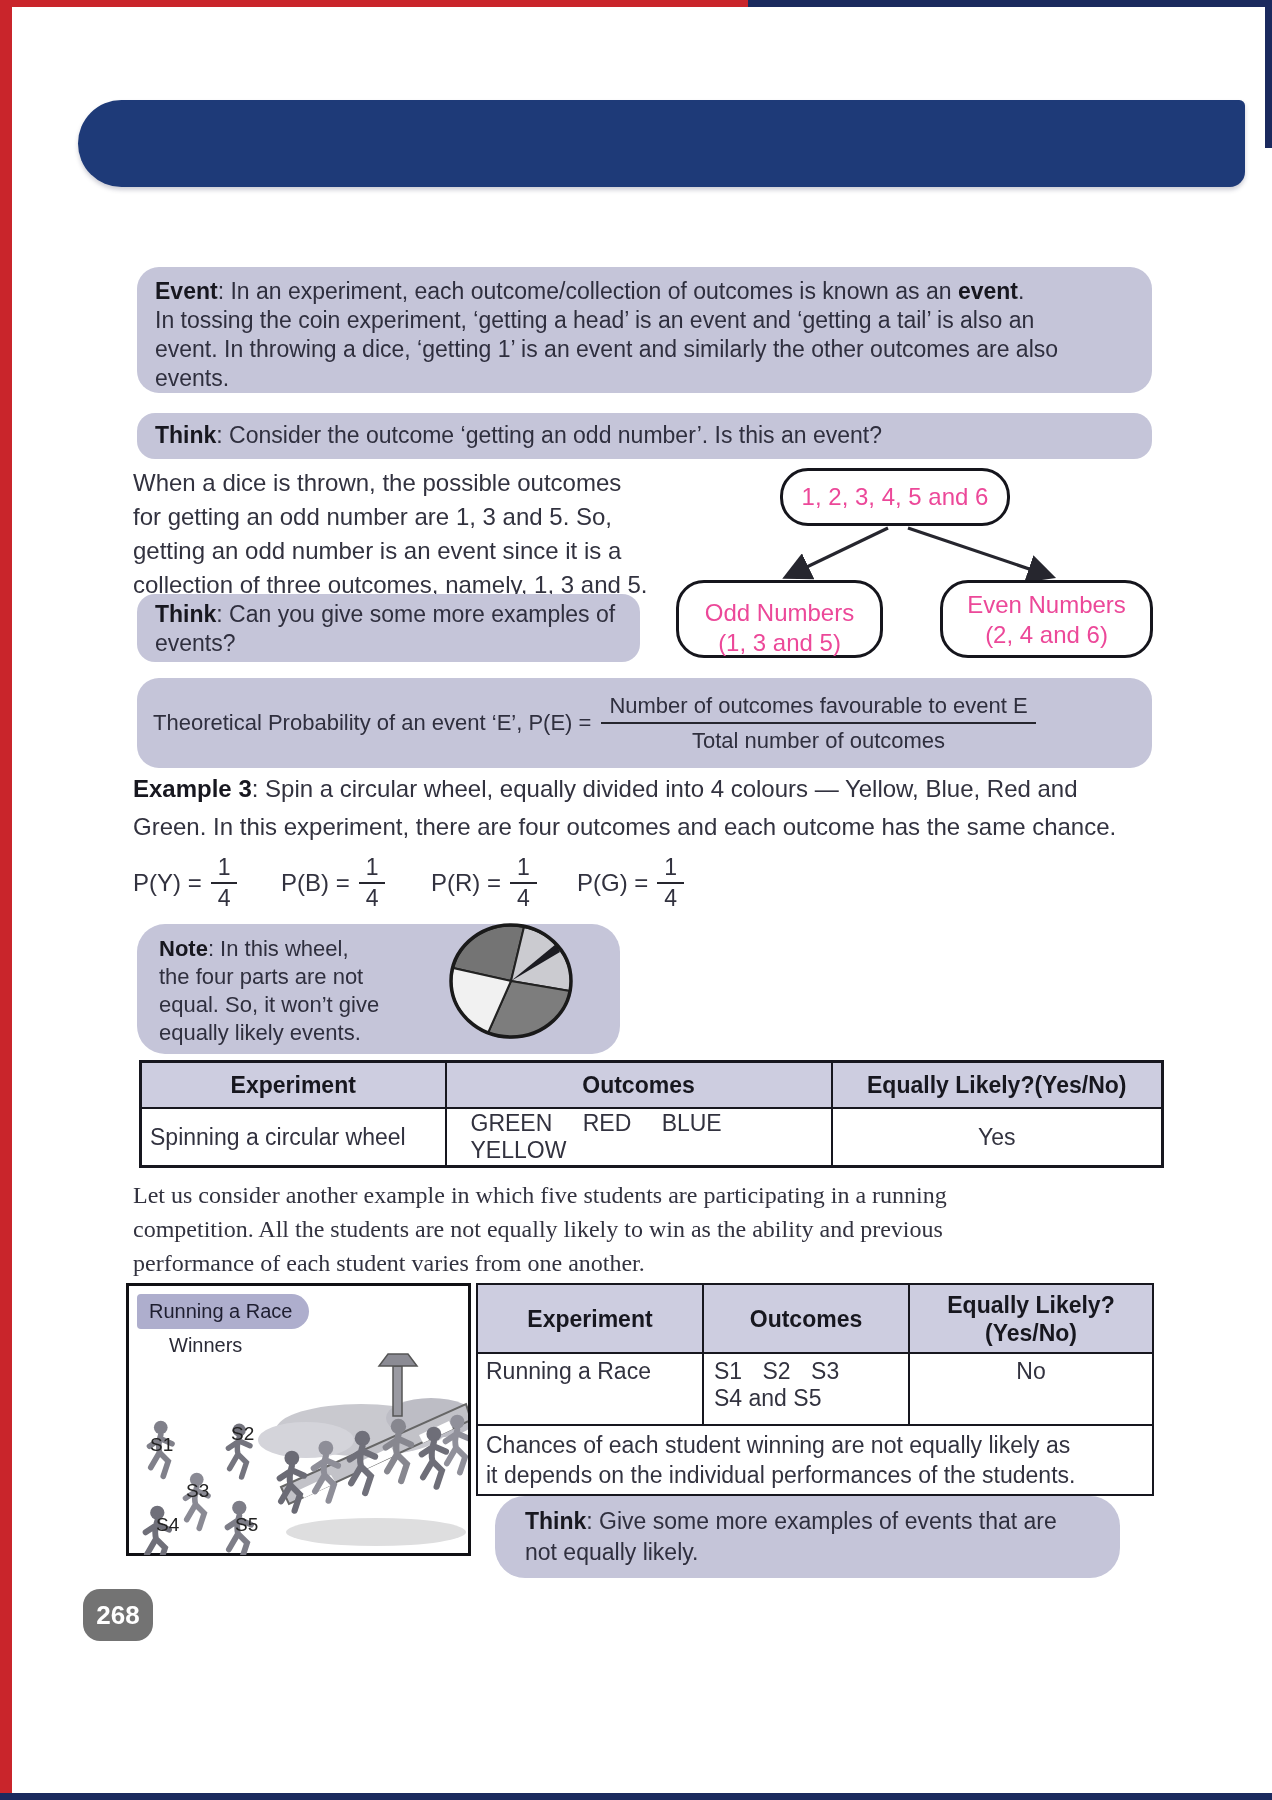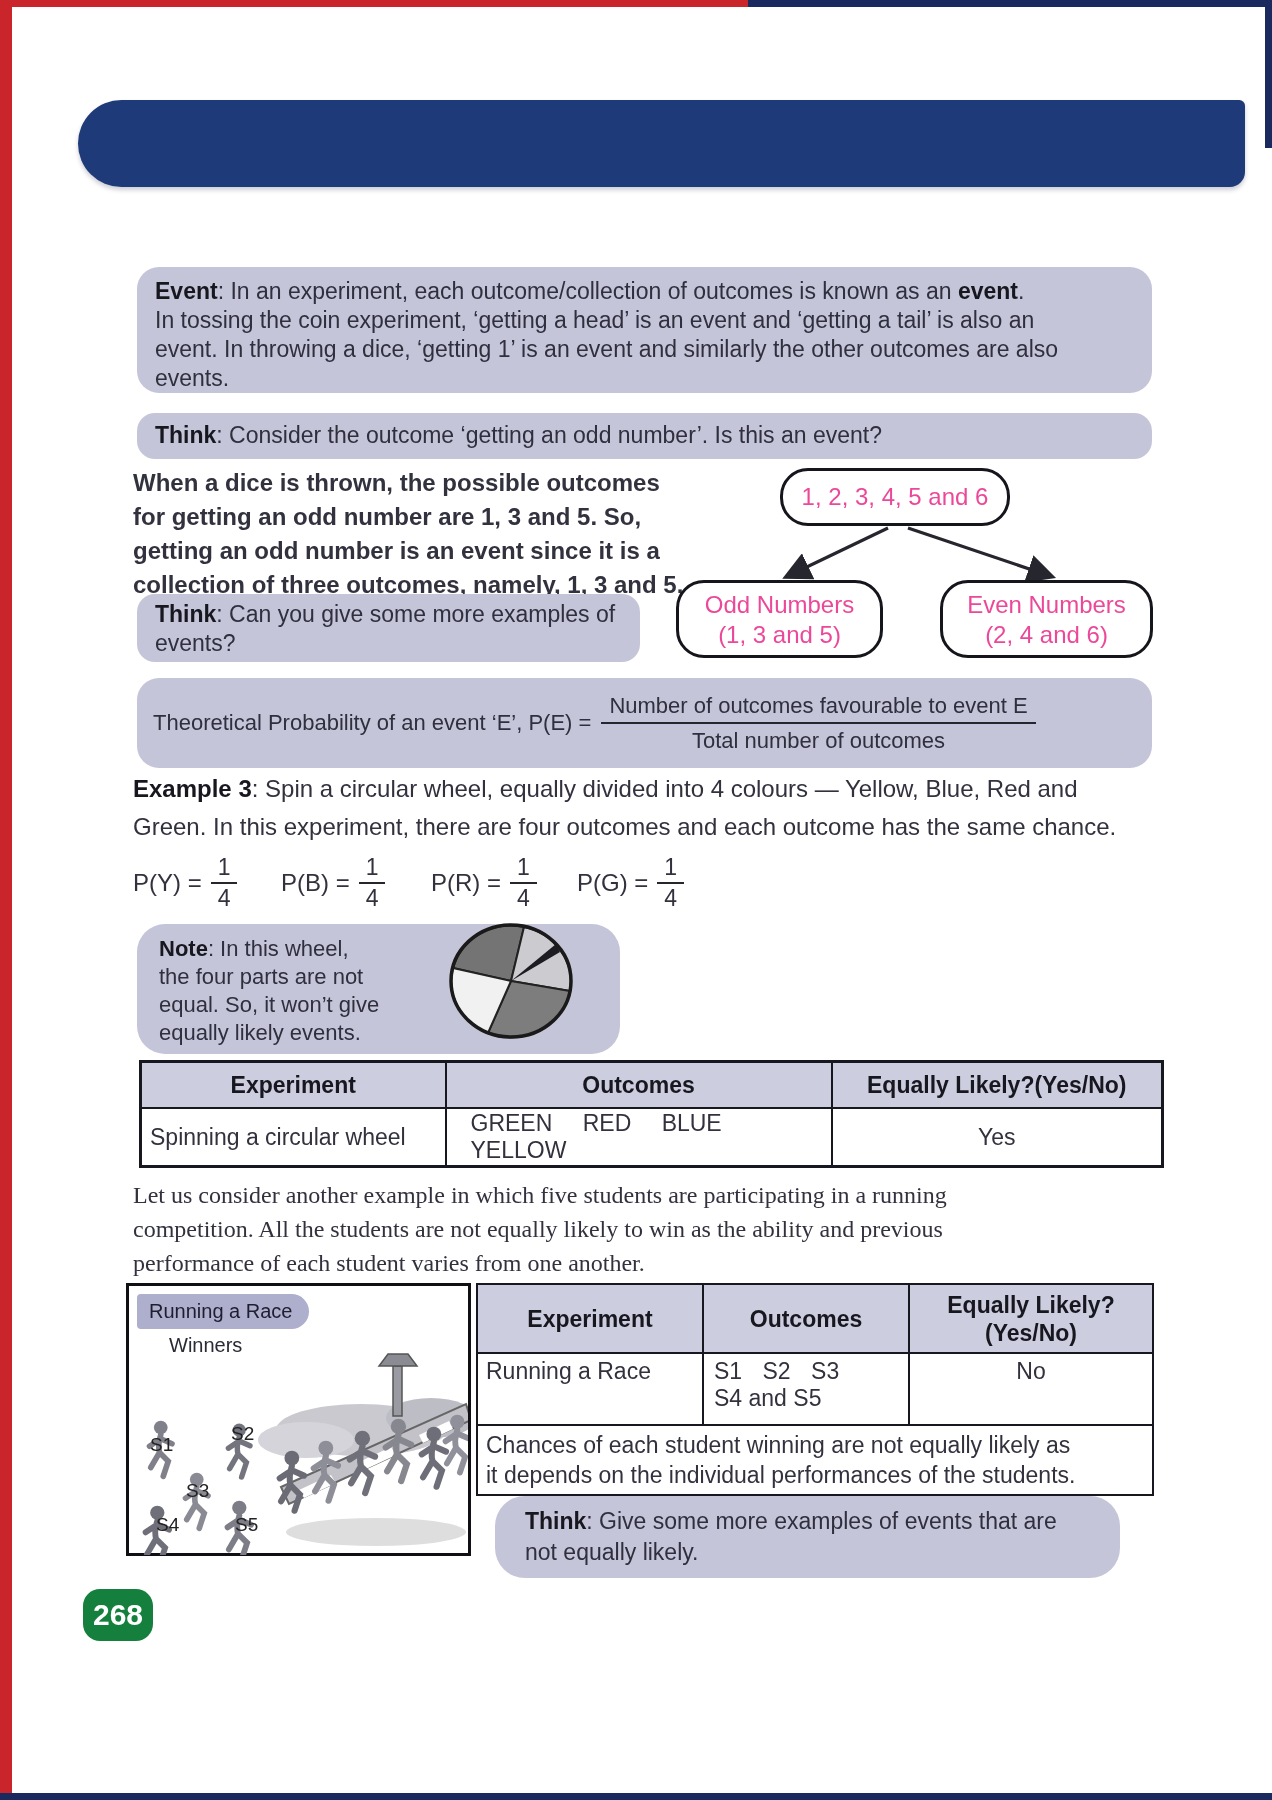--- a/index.html
+++ b/index.html
@@ -16,26 +16,26 @@
   .edge-right-navy{left:1265px;top:0;width:7px;height:148px;background:#1b2a5e;}
   .edge-bottom{left:0;top:1793px;width:1272px;height:7px;background:#1b2a5e;}
   
   .banner{left:78px;top:100px;width:1167px;height:87px;background:#1e3a78;
           border-radius:46px 6px 16px 46px;box-shadow:0 3px 4px rgba(60,60,90,.25);}
   
   .event-box{left:137px;top:267px;width:1015px;height:126px;padding:10px 18px;box-sizing:border-box;
              font-size:23px;line-height:29px;}
   .think1{left:137px;top:413px;width:1015px;height:46px;box-sizing:border-box;
           padding:0 18px;font-size:23px;line-height:45px;border-radius:18px;}
-  .para1{left:133px;top:466px;font-size:24px;line-height:34px;font-weight:bold;}
+  .para1{left:133px;top:466px;font-size:24px;line-height:34px;}
   
   .flowbox{box-sizing:border-box;border:3px solid #15151c;border-radius:28px;background:#fff;
            text-align:center;font-size:24px;color:#ec4899;}
   .flow-top{left:780px;top:468px;width:230px;height:58px;line-height:52px;}
-  .flow-odd{left:676px;top:580px;width:207px;height:78px;padding-top:7px;line-height:30px;}
+  .flow-odd{left:676px;top:580px;width:207px;height:78px;padding-top:15px;line-height:30px;}
   .flow-even{left:940px;top:580px;width:213px;height:78px;padding-top:7px;line-height:30px;}
   .flow-arrows{left:660px;top:520px;width:480px;height:62px;}
   .think2{left:137px;top:594px;width:503px;height:68px;box-sizing:border-box;
           padding:6px 18px;font-size:23px;line-height:29px;border-radius:18px;}
   
   .theo{left:137px;top:678px;width:1015px;height:90px;box-sizing:border-box;display:flex;
         align-items:center;padding-left:16px;font-size:22px;}
   .frac{display:inline-block;text-align:center;margin-left:10px;line-height:1.15;}
   .frac .num{border-bottom:2.5px solid #26262e;padding:0 8px 4px;}
   .frac .den{padding-top:4px;}
@@ -70,22 +70,22 @@
   .t2{left:476px;top:1283px;}
   .t2 table{width:676px;border:2.5px solid #17171f;}
   .t2 th,.t2 td{border:2px solid #17171f;font-size:23px;}
   .t2 th{background:#cdcde0;height:65px;line-height:28px;color:#17171f;}
   .t2 td{background:#fff;vertical-align:top;}
   .t2 .row td{height:65px;padding-top:4px;}
   .t2 .merged td{height:58px;font-size:23px;line-height:30px;padding:4px 8px;}
   .spread2{word-spacing:14px;}
   .think3{left:495px;top:1496px;width:625px;height:82px;box-sizing:border-box;
           padding:10px 16px 0 30px;font-size:23px;line-height:31px;border-radius:30px;}
-  .badge{left:83px;top:1589px;width:70px;height:52px;background:#15803d;border-radius:17px;
-         color:#fff;font-size:30px;font-weight:bold;text-align:center;line-height:52px;}
+  .badge{left:83px;top:1589px;width:70px;height:52px;background:#737373;border-radius:17px;
+         color:#fff;font-size:26px;font-weight:bold;text-align:center;line-height:52px;}
 </style>
 </head>
 <body>
 
 <div id="page">
 
   <div class="abs edge-left"></div>
   <div class="abs edge-top-red"></div>
   <div class="abs edge-top-navy"></div>
   <div class="abs edge-right-navy"></div>

